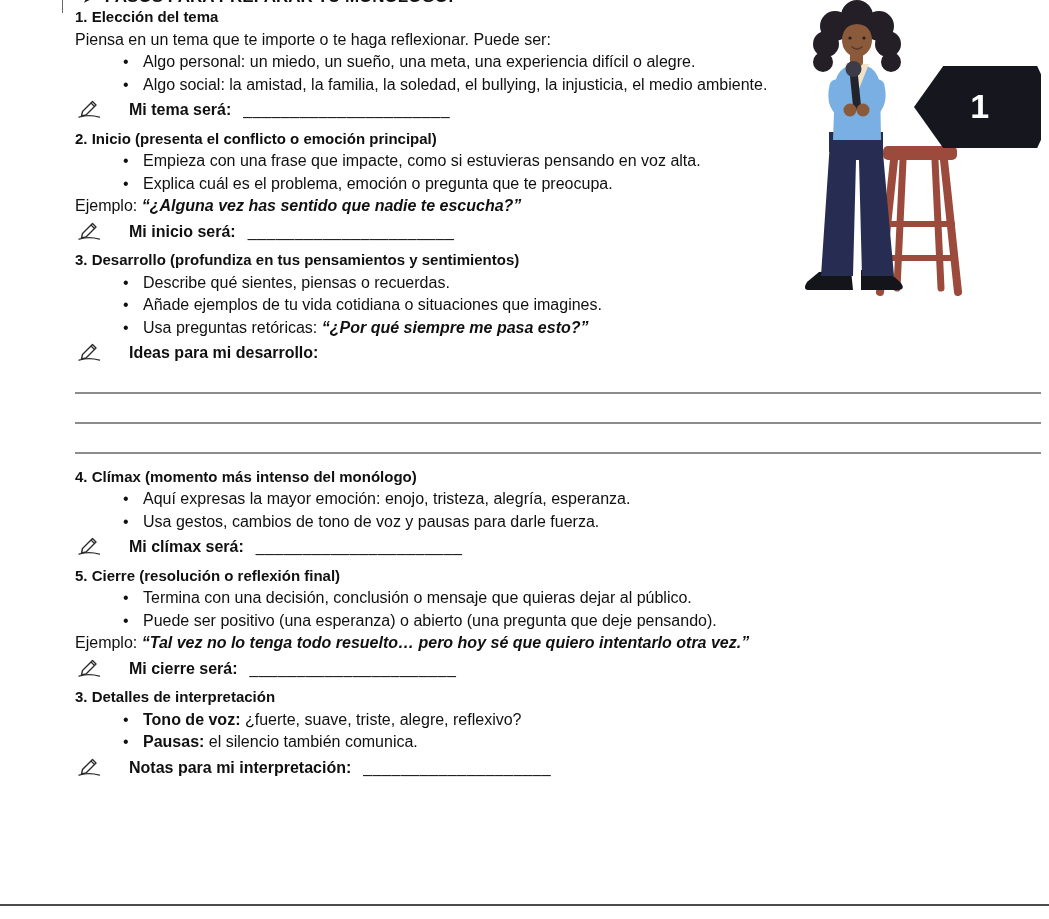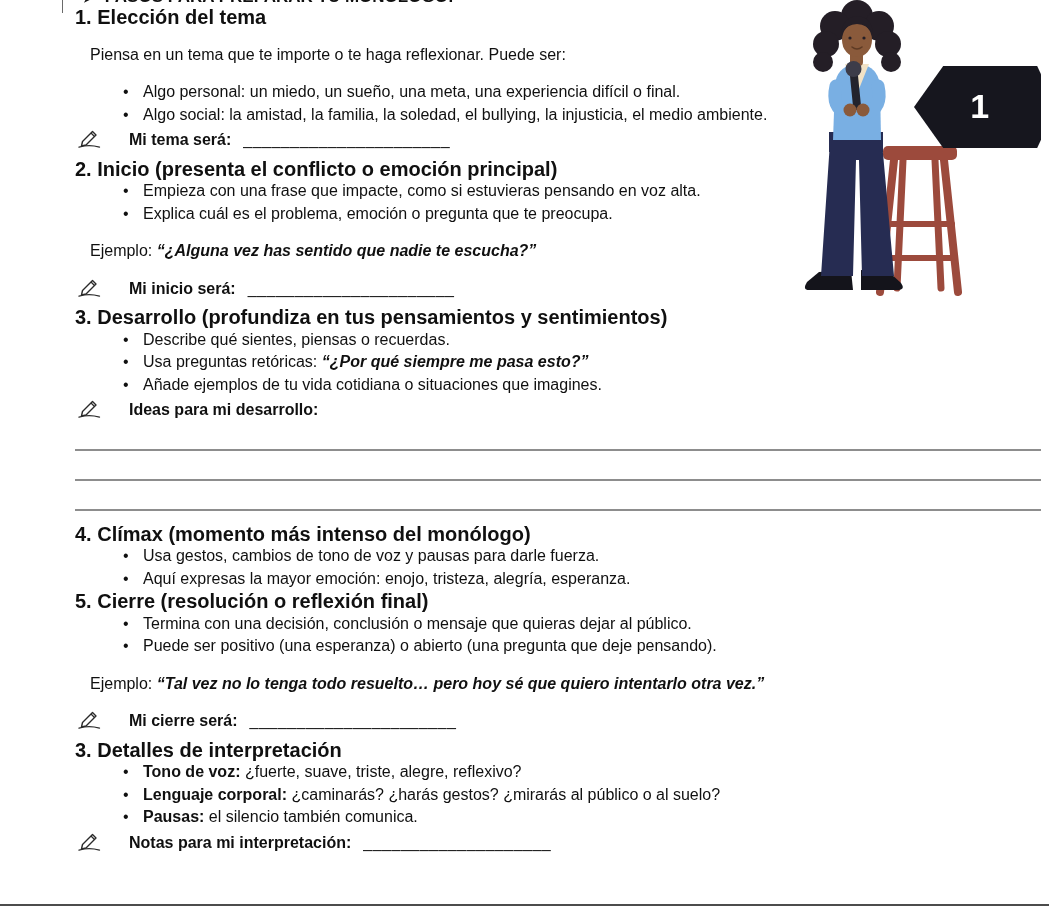--- a/index.html
+++ b/index.html
@@ -13,22 +13,22 @@
   .top-heading{position:absolute;top:-14px;left:83px;font-weight:700;font-size:17px;white-space:nowrap}
   .top-heading .arrow{margin-right:10px;font-size:14px}
   .top-tick{position:absolute;left:62px;top:0;width:1px;height:13px;background:#6a6a6a}
 
   .content{position:absolute;left:75px;top:6px;right:8px}
 
   
   .illu-float{float:right;width:268px;height:300px;position:relative}
   .illu{position:absolute;left:0;top:-6px}
 
-  .sec-h{font-weight:700;margin:0;font-size:20px}
-  p{margin:15px}
+  .sec-h{font-weight:700;margin:0;font-size:15px}
+  p{margin:0}
   ul.bullets{list-style:none;margin:0;padding:0}
   ul.bullets li{padding-left:48px}
   .dot{display:inline-block;width:20px}
   .lead{font-weight:700}
   .q{font-style:italic;font-weight:700}
 
   .prompt{margin:3px 0}
   .pen{display:inline-block;margin-left:2px;vertical-align:-3px}
   .plabel{font-weight:700;margin-left:28px}
   .blank{margin-left:12px;letter-spacing:.5px}
@@ -111,21 +111,21 @@
 
         <circle cx="77" cy="110" r="6.5" fill="#8a5a3b"></circle>
         <circle cx="90" cy="110" r="6.5" fill="#8a5a3b"></circle>
       </svg>
     </div>
 
     <section>
       <h2 class="sec-h">1. Elección del tema</h2>
       <p>Piensa en un tema que te importe o te haga reflexionar. Puede ser:</p>
       <ul class="bullets">
-        <li><span class="dot">•</span><b class="lead"></b><span>Algo personal: un miedo, un sueño, una meta, una experiencia difícil o final.</span><em class="q"></em></li>
+        <li><span class="dot">•</span><b class="lead"></b><span>Algo personal: un miedo, un sueño, una meta, una experiencia difícil o alegre.</span><em class="q"></em></li>
         <li><span class="dot">•</span><b class="lead"></b><span>Algo social: la amistad, la familia, la soledad, el bullying, la injusticia, el medio ambiente.</span><em class="q"></em></li>
       </ul>
       <p class="prompt">
         <span class="pen"><svg width="24" height="19" viewBox="0 0 24 19">
               <path d="M5.5 12.5 L15.5 2.5 L19 6 L9 16 L4.5 17 Z" fill="none" stroke="#2a2a2a" stroke-width="1.4" stroke-linejoin="round"></path>
               <path d="M14 4 l3.5 3.5" stroke="#2a2a2a" stroke-width="1.2"></path>
               <path d="M2 18.2 C8 16.4 16 16.4 22.5 18.2" fill="none" stroke="#2a2a2a" stroke-width="1.3" stroke-linecap="round"></path>
             </svg></span><b class="plabel">Mi tema será:</b><span class="blank">______________________</span>
       </p>
     </section>
@@ -143,43 +143,50 @@
               <path d="M14 4 l3.5 3.5" stroke="#2a2a2a" stroke-width="1.2"></path>
               <path d="M2 18.2 C8 16.4 16 16.4 22.5 18.2" fill="none" stroke="#2a2a2a" stroke-width="1.3" stroke-linecap="round"></path>
             </svg></span><b class="plabel">Mi inicio será:</b><span class="blank">______________________</span>
       </p>
     </section>
 
     <section>
       <h2 class="sec-h">3. Desarrollo (profundiza en tus pensamientos y sentimientos)</h2>
       <ul class="bullets">
         <li><span class="dot">•</span><b class="lead"></b><span>Describe qué sientes, piensas o recuerdas.</span><em class="q"></em></li>
+        <li><span class="dot">•</span><b class="lead"></b><span>Añade ejemplos de tu vida cotidiana o situaciones que imagines.</span><em class="q"></em></li>
         <li><span class="dot">•</span><b class="lead"></b><span>Usa preguntas retóricas: </span><em class="q">“¿Por qué siempre me pasa esto?”</em></li>
-        <li><span class="dot">•</span><b class="lead"></b><span>Añade ejemplos de tu vida cotidiana o situaciones que imagines.</span><em class="q"></em></li>
       </ul>
       <p class="prompt">
         <span class="pen"><svg width="24" height="19" viewBox="0 0 24 19">
               <path d="M5.5 12.5 L15.5 2.5 L19 6 L9 16 L4.5 17 Z" fill="none" stroke="#2a2a2a" stroke-width="1.4" stroke-linejoin="round"></path>
               <path d="M14 4 l3.5 3.5" stroke="#2a2a2a" stroke-width="1.2"></path>
               <path d="M2 18.2 C8 16.4 16 16.4 22.5 18.2" fill="none" stroke="#2a2a2a" stroke-width="1.3" stroke-linecap="round"></path>
             </svg></span><b class="plabel">Ideas para mi desarrollo:</b><span class="blank"></span>
       </p>
       <div class="write-lines">
         <div class="wline"></div>
         <div class="wline"></div>
         <div class="wline"></div>
       </div>
     </section>
 
     <section>
       <h2 class="sec-h">4. Clímax (momento más intenso del monólogo)</h2>
       <ul class="bullets">
+        <li><span class="dot">•</span><b class="lead"></b><span>Aquí expresas la mayor emoción: enojo, tristeza, alegría, esperanza.</span><em class="q"></em></li>
         <li><span class="dot">•</span><b class="lead"></b><span>Usa gestos, cambios de tono de voz y pausas para darle fuerza.</span><em class="q"></em></li>
-        <li><span class="dot">•</span><b class="lead"></b><span>Aquí expresas la mayor emoción: enojo, tristeza, alegría, esperanza.</span><em class="q"></em></li>
-      </ul>
+      </ul>
+      <p class="prompt">
+        <span class="pen"><svg width="24" height="19" viewBox="0 0 24 19">
+              <path d="M5.5 12.5 L15.5 2.5 L19 6 L9 16 L4.5 17 Z" fill="none" stroke="#2a2a2a" stroke-width="1.4" stroke-linejoin="round"></path>
+              <path d="M14 4 l3.5 3.5" stroke="#2a2a2a" stroke-width="1.2"></path>
+              <path d="M2 18.2 C8 16.4 16 16.4 22.5 18.2" fill="none" stroke="#2a2a2a" stroke-width="1.3" stroke-linecap="round"></path>
+            </svg></span><b class="plabel">Mi clímax será:</b><span class="blank">______________________</span>
+      </p>
     </section>
 
     <section>
       <h2 class="sec-h">5. Cierre (resolución o reflexión final)</h2>
       <ul class="bullets">
         <li><span class="dot">•</span><b class="lead"></b><span>Termina con una decisión, conclusión o mensaje que quieras dejar al público.</span><em class="q"></em></li>
         <li><span class="dot">•</span><b class="lead"></b><span>Puede ser positivo (una esperanza) o abierto (una pregunta que deje pensando).</span><em class="q"></em></li>
       </ul>
       <p><span>Ejemplo: </span><em class="q">“Tal vez no lo tenga todo resuelto… pero hoy sé que quiero intentarlo otra vez.”</em></p>
       <p class="prompt">
@@ -188,21 +195,20 @@
               <path d="M14 4 l3.5 3.5" stroke="#2a2a2a" stroke-width="1.2"></path>
               <path d="M2 18.2 C8 16.4 16 16.4 22.5 18.2" fill="none" stroke="#2a2a2a" stroke-width="1.3" stroke-linecap="round"></path>
             </svg></span><b class="plabel">Mi cierre será:</b><span class="blank">______________________</span>
       </p>
     </section>
 
     <section>
       <h2 class="sec-h">3. Detalles de interpretación</h2>
       <ul class="bullets">
         <li><span class="dot">•</span><b class="lead">Tono de voz:</b><span> ¿fuerte, suave, triste, alegre, reflexivo?</span><em class="q"></em></li>
-        <li><span class="dot">•</span><b class="lead">Lenguaje corporal:</b><span> ¿caminarás? ¿harás gestos? ¿mirarás al público o al suelo?</span><em class="q"></em></li>
         <li><span class="dot">•</span><b class="lead">Pausas:</b><span> el silencio también comunica.</span><em class="q"></em></li>
       </ul>
       <p class="prompt">
         <span class="pen"><svg width="24" height="19" viewBox="0 0 24 19">
               <path d="M5.5 12.5 L15.5 2.5 L19 6 L9 16 L4.5 17 Z" fill="none" stroke="#2a2a2a" stroke-width="1.4" stroke-linejoin="round"></path>
               <path d="M14 4 l3.5 3.5" stroke="#2a2a2a" stroke-width="1.2"></path>
               <path d="M2 18.2 C8 16.4 16 16.4 22.5 18.2" fill="none" stroke="#2a2a2a" stroke-width="1.3" stroke-linecap="round"></path>
             </svg></span><b class="plabel">Notas para mi interpretación:</b><span class="blank">____________________</span>
       </p>
     </section>

